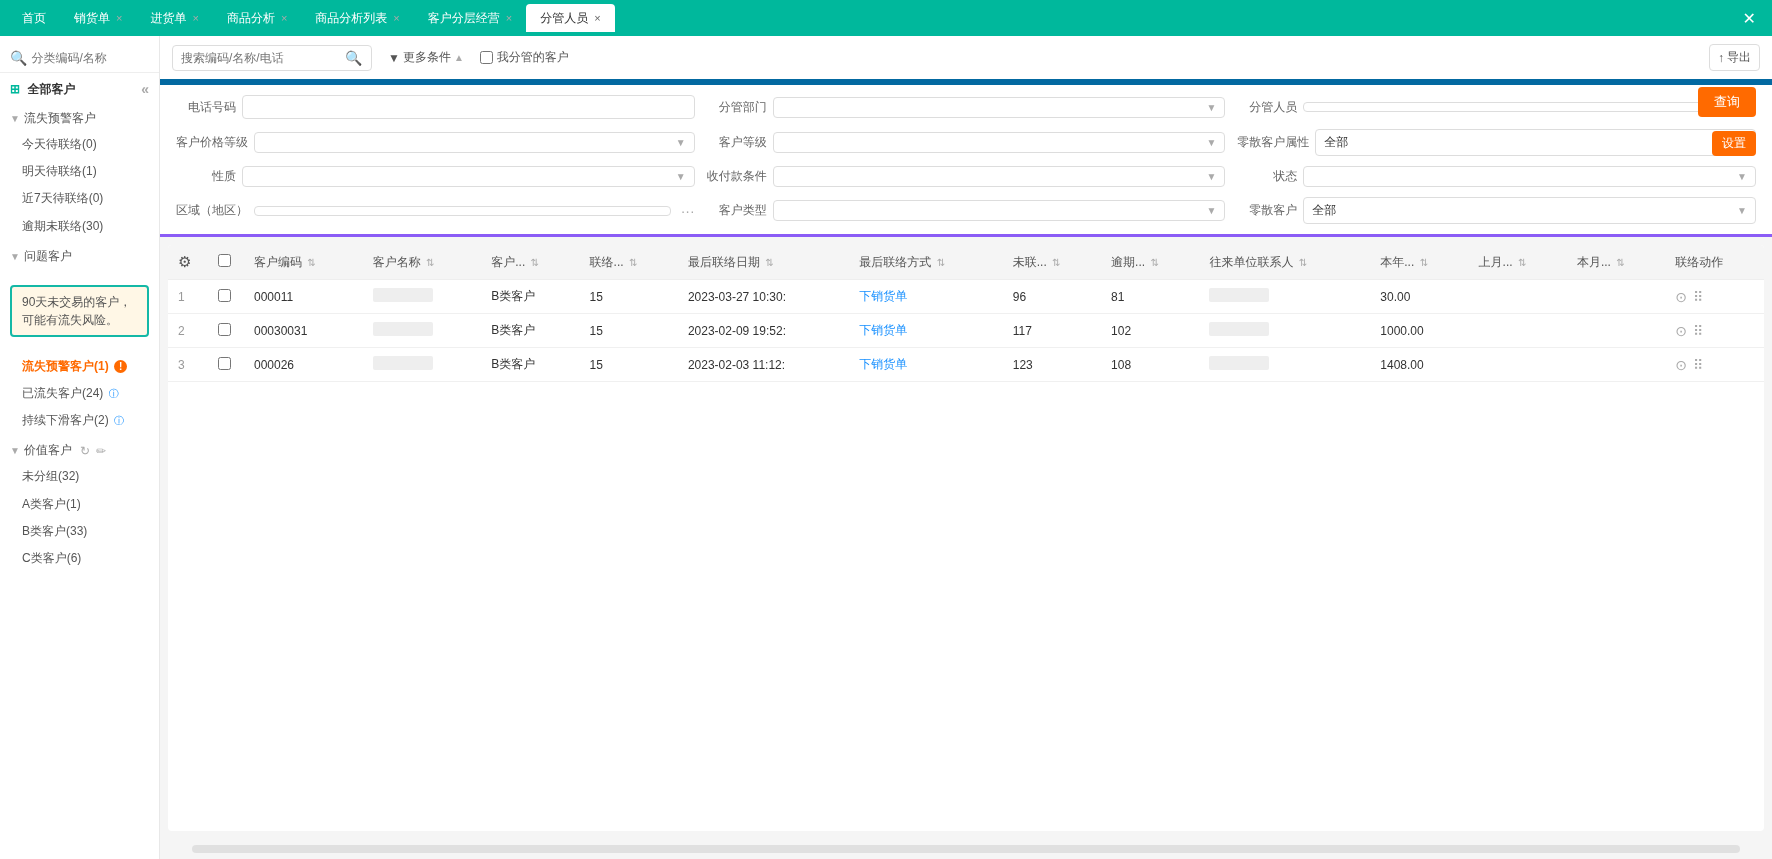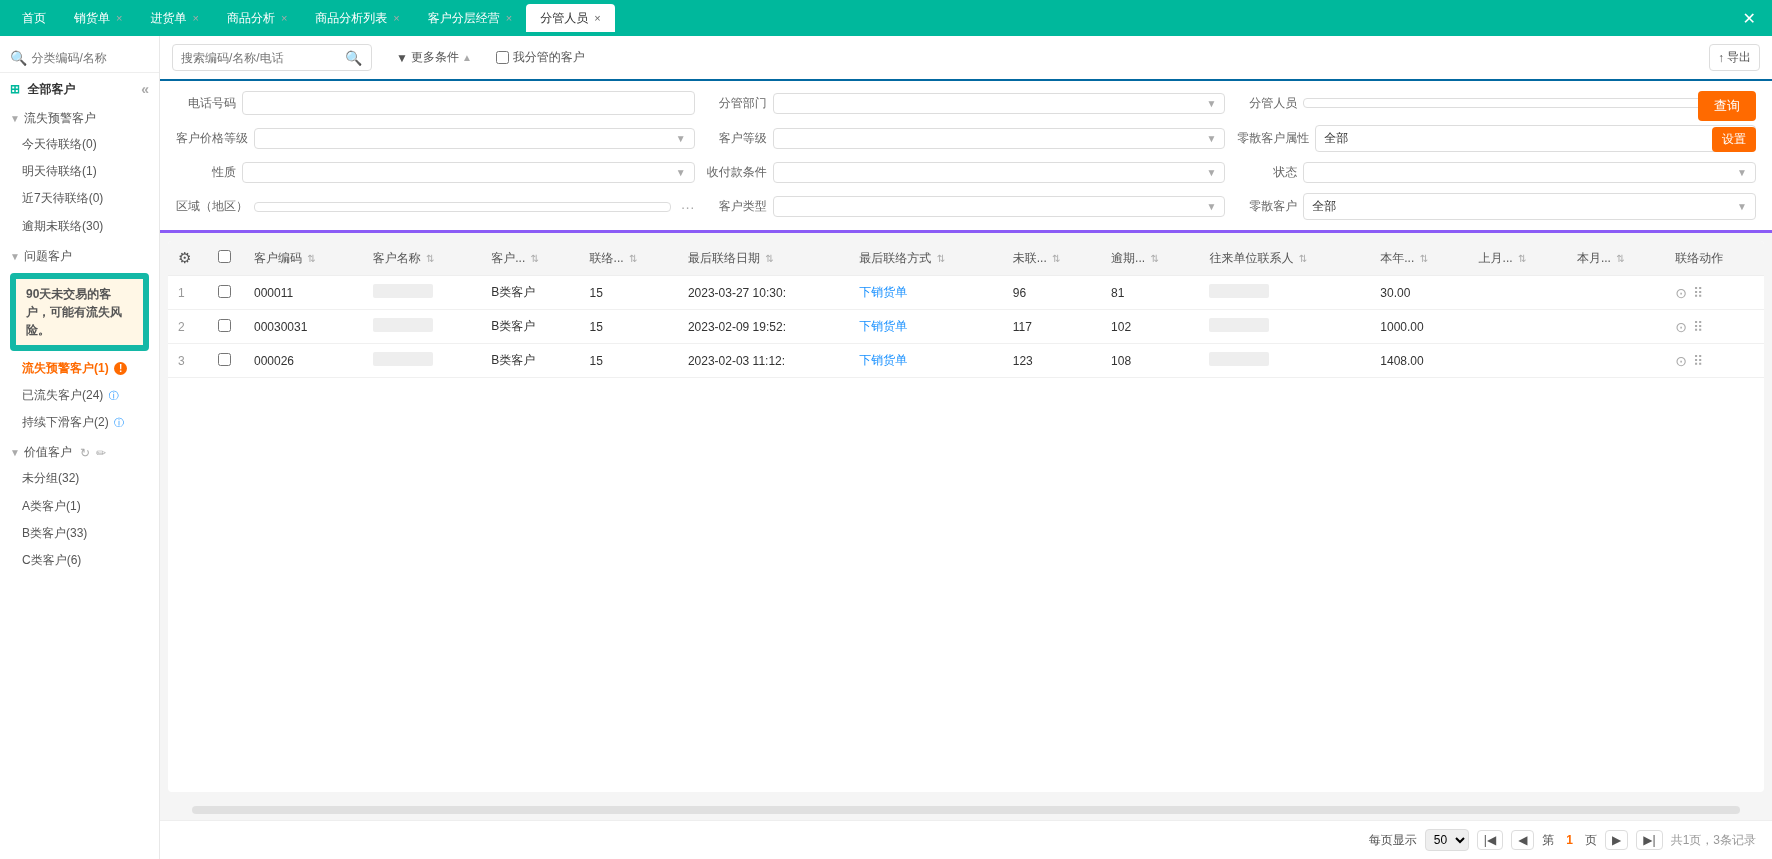--- a/index.html
+++ b/index.html
@@ -24,44 +24,44 @@
     .sidebar-search input { border: none; outline: none; flex: 1; font-size: 12px; color: #333; }
     .sidebar-search .s-icon { color: #aaa; font-size: 14px; }
     .sidebar-title { display: flex; justify-content: space-between; padding: 8px 10px 4px; font-weight: bold; color: #333; font-size: 13px; }
     .sidebar-title .grid-icon { color: #00b89c; margin-right: 4px; }
     .collapse-btn { color: #aaa; cursor: pointer; font-size: 14px; }
     .sidebar-group { margin: 4px 0; }
     .sidebar-group-title { display: flex; align-items: center; padding: 4px 10px; color: #555; cursor: pointer; gap: 4px; }
     .sidebar-group-title .arrow { font-size: 10px; color: #aaa; }
     .sidebar-item { padding: 4px 10px 4px 22px; color: #555; cursor: pointer; line-height: 1.6; }
     .sidebar-item.active { color: #ff6a00; font-weight: bold; }
-    .tooltip-box { background: #fff7e6; border: 6px solid #14b8a6; border-radius: 4px; padding: 6px 10px; margin: 4px 10px; font-size: 11px; color: #555; line-height: 1.5; font-weight: bold; }
+    .tooltip-box { background: #fff7e6; border: 2px solid #14b8a6; border-radius: 4px; padding: 6px 10px; margin: 16px 10px; font-size: 11px; color: #555; line-height: 1.5; }
 
     
     .content { flex: 1; display: flex; flex-direction: column; overflow: hidden; background: #f5f5f5; }
 
     
-    .search-bar { background: #fff; padding: 8px 12px; display: flex; gap: 16px; border-bottom: 2px solid #0369a1; }
+    .search-bar { background: #fff; padding: 8px 12px; display: flex; align-items: center; gap: 8px; border-bottom: 6px solid #0369a1; }
     .search-input-wrap { display: flex; align-items: center; border: 1px solid #ddd; border-radius: 4px; padding: 4px 8px; gap: 4px; min-width: 200px; }
     .search-input-wrap input { border: none; outline: none; font-size: 12px; width: 160px; color: #999; }
     .search-icon { color: #ff6a00; font-size: 14px; cursor: pointer; }
     .filter-btn { display: flex; align-items: center; gap: 3px; color: #555; cursor: pointer; padding: 4px 8px; border-radius: 4px; }
     .filter-arrow { color: #aaa; font-size: 10px; }
     .my-customers { display: flex; align-items: center; gap: 4px; color: #555; cursor: pointer; }
     .export-btn { margin-left: auto; display: flex; align-items: center; gap: 3px; color: #555; cursor: pointer; border: 1px solid #ddd; border-radius: 4px; padding: 4px 8px; }
 
     
     .filter-panel { background: #fff; padding: 10px 16px; border-bottom: 3px solid #8b5cf6; display: grid; grid-template-columns: 1fr 1fr 1fr; gap: 10px 12px; position: relative; }
     .filter-row { display: flex; align-items: center; gap: 6px; }
     .filter-label { color: #666; white-space: nowrap; min-width: 60px; text-align: right; }
     .filter-input { flex: 1; border: 1px solid #ddd; border-radius: 4px; padding: 4px 8px; font-size: 12px; outline: none; color: #333; }
     .filter-select { flex: 1; border: 1px solid #ddd; border-radius: 4px; padding: 4px 8px; font-size: 12px; outline: none; color: #333; display: flex; align-items: center; justify-content: space-between; cursor: pointer; background: #fff; }
     .filter-select-arrow { color: #aaa; font-size: 10px; }
     .filter-dots { color: #aaa; cursor: pointer; font-size: 14px; margin-left: 4px; }
-    .query-btn { background: #ff6a00; color: #fff; border: none; border-radius: 4px; padding: 6px 16px; cursor: pointer; font-size: 13px; position: absolute; right: 16px; top: 10px; }
+    .query-btn { background: #ff6a00; color: #fff; border: none; border-radius: 4px; padding: 6px 16px; cursor: pointer; font-size: 13px; position: absolute; right: 16px; top: 2px; }
     .settings-btn { background: #ff6a00; color: #fff; border: none; border-radius: 4px; padding: 4px 10px; cursor: pointer; font-size: 12px; position: absolute; right: 16px; top: 46px; }
 
     
     .table-area { flex: 1; background: #fff; overflow: auto; margin: 8px; border-radius: 4px; }
     table { width: 100%; border-collapse: collapse; }
     thead tr { background: #f5f5f5; }
     th { padding: 8px 10px; text-align: left; font-weight: normal; color: #555; border-bottom: 1px solid #eee; white-space: nowrap; font-size: 12px; }
     th .sort-icon { color: #aaa; margin-left: 2px; font-size: 10px; }
     td { padding: 8px 10px; border-bottom: 1px solid #f0f0f0; color: #333; white-space: nowrap; font-size: 12px; }
     .link-text { color: #1890ff; cursor: pointer; }
@@ -439,29 +439,15 @@
             </td>
           </tr>
         </tbody>
       </table>
     </div>
 
     <div style="padding: 2px 16px;">
       <div class="bottom-scrollbar"></div>
     </div>
 
-    <div class="pagination">
-      <span>每页显示</span>
-      <select>
-        <option>50</option>
-      </select>
-      <button class="page-btn">|◀</button>
-      <button class="page-btn">◀</button>
-      <span>第</span>
-      <span class="page-current">1</span>
-      <span>页</span>
-      <button class="page-btn">▶</button>
-      <button class="page-btn">▶|</button>
-      <span class="pagination-total">共1页，3条记录</span>
-    </div>
 
   </div>
 </div>
 
 </body></html>

